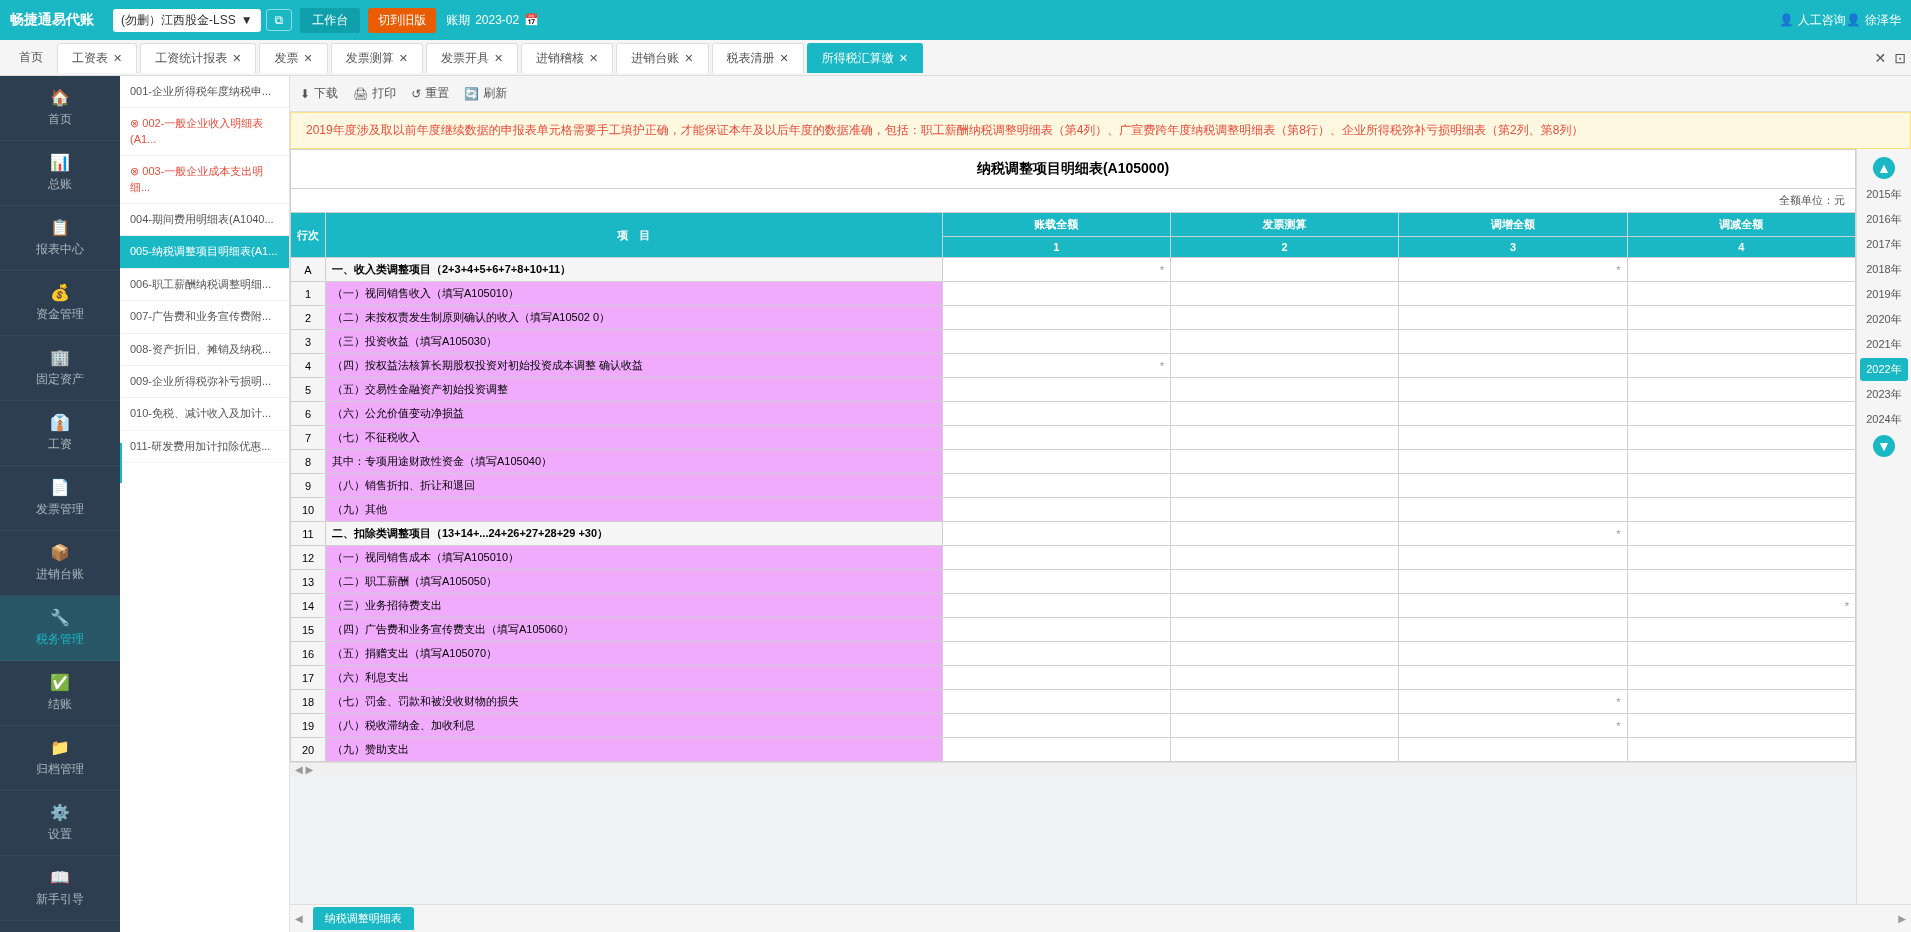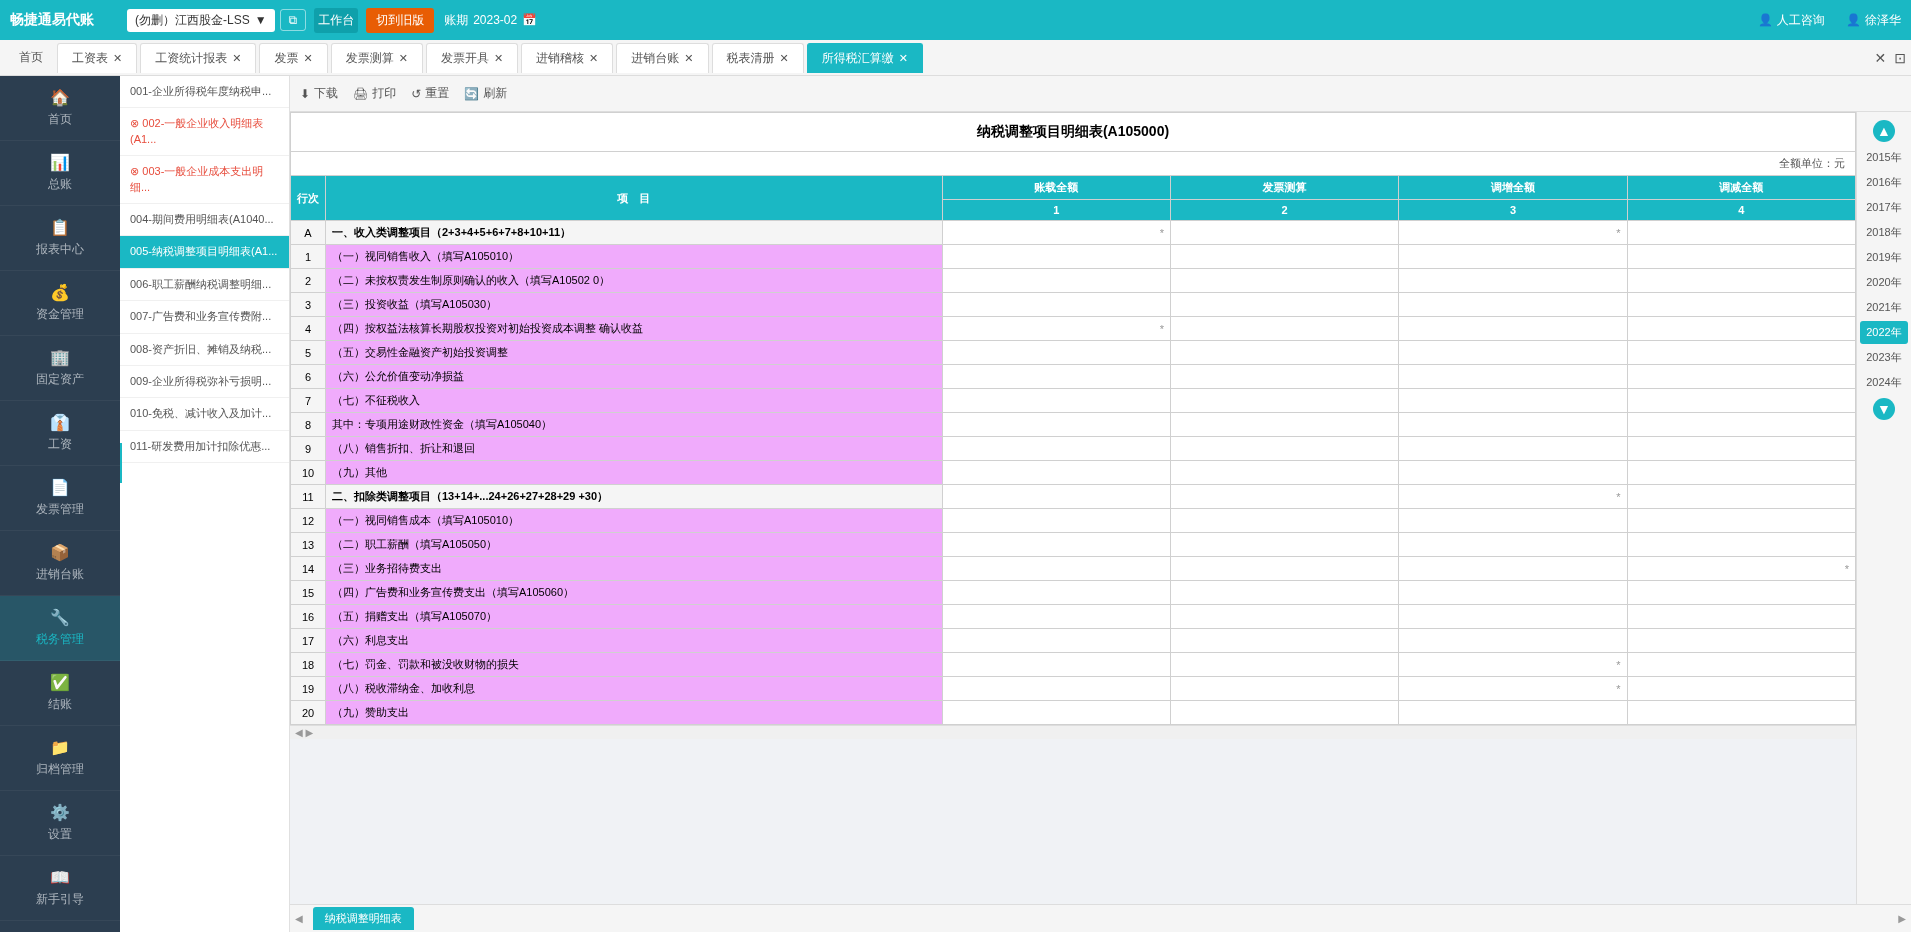--- a/index.html
+++ b/index.html
@@ -1,26 +1,26 @@
 <!DOCTYPE html>
 <html><head>
   <meta charset="utf-8">
   <style>
     * { box-sizing: border-box; margin: 0; padding: 0; font-family: 'Microsoft YaHei', Arial, sans-serif; font-size: 12px; }
     body { width: 1911px; height: 932px; overflow: hidden; background: #f0f2f5; display: flex; flex-direction: column; }
 
     
     .top-bar { height: 40px; background: #1ab8c4; display: flex; align-items: center; padding: 0 10px; flex-shrink: 0; }
-    .logo { color: white; font-size: 14px; font-weight: bold; margin-right: 33px; white-space: nowrap; }
+    .logo { color: white; font-size: 14px; font-weight: bold; margin-right: 19px; white-space: nowrap; }
     .company-select { background: white; border: none; border-radius: 3px; padding: 3px 8px; font-size: 12px; color: #333; display: flex; align-items: center; gap: 5px; cursor: pointer; }
     .top-bar-btn { background: transparent; border: 1px solid rgba(255,255,255,0.5); border-radius: 3px; padding: 3px 8px; color: white; cursor: pointer; margin-left: 5px; font-size: 12px; }
-    .workbench-btn { background: #0fa0ab; border: none; border-radius: 3px; padding: 4px 4px; color: white; cursor: pointer; font-size: 12px; margin-left: 8px; }
+    .workbench-btn { background: #0fa0ab; border: none; border-radius: 3px; padding: 4px 12px; color: white; cursor: pointer; font-size: 12px; margin-left: 8px; }
     .period-btn { background: #e85d04; border: none; border-radius: 3px; padding: 4px 10px; color: white; cursor: pointer; font-size: 12px; margin-left: 8px; }
     .period-info { color: white; margin-left: 10px; font-size: 12px; display: flex; align-items: center; gap: 5px; }
-    .top-bar-right { margin-left: auto; display: flex; align-items: center; gap: 22px; color: white; font-size: 12px; }
+    .top-bar-right { margin-left: auto; display: flex; align-items: center; gap: 1px; color: white; font-size: 12px; }
 
     
     .tab-bar { height: 36px; background: #f5f5f5; display: flex; align-items: center; border-bottom: 1px solid #ddd; flex-shrink: 0; padding: 0 5px; overflow: hidden; }
     .tab-item { display: flex; align-items: center; padding: 6px 14px; background: white; border: 1px solid #ddd; border-bottom: none; margin-right: 3px; cursor: pointer; font-size: 12px; color: #555; border-radius: 3px 3px 0 0; white-space: nowrap; gap: 5px; }
     .tab-item.active { background: #1ab8c4; color: white; border-color: #1ab8c4; }
     .tab-item .tab-close { font-size: 11px; cursor: pointer; color: inherit; }
     .tab-home { padding: 6px 14px; font-size: 12px; color: #555; cursor: pointer; }
 
     
     .main-layout { display: flex; flex: 1; overflow: hidden; }
@@ -239,20 +239,23 @@
         <button class="toolbar-btn">
           <span>↺</span>
           <span>重置</span>
         </button>
         <button class="toolbar-btn">
           <span>🔄</span>
           <span>刷新</span>
         </button>
       </div>
 
+      <div class="warning-banner">
+        <span class="red">2019年度涉及取以前年度继续数据的申报表单元格需要手工填护正确，才能保证本年及以后年度的数据准确，包括：职工薪酬纳税调整明细表（第4列）、广宣费跨年度纳税调整明细表（第8行）、企业所得税弥补亏损明细表（第2列、第8列）</span>
+      </div>
 
       <div class="table-container">
         <div class="table-section">
           <table>
             <thead>
               <tr>
                 <td colspan="6" class="table-title">纳税调整项目明细表(A105000)</td>
               </tr>
               <tr>
                 <td colspan="6" class="table-subtitle">全额单位：元</td>

